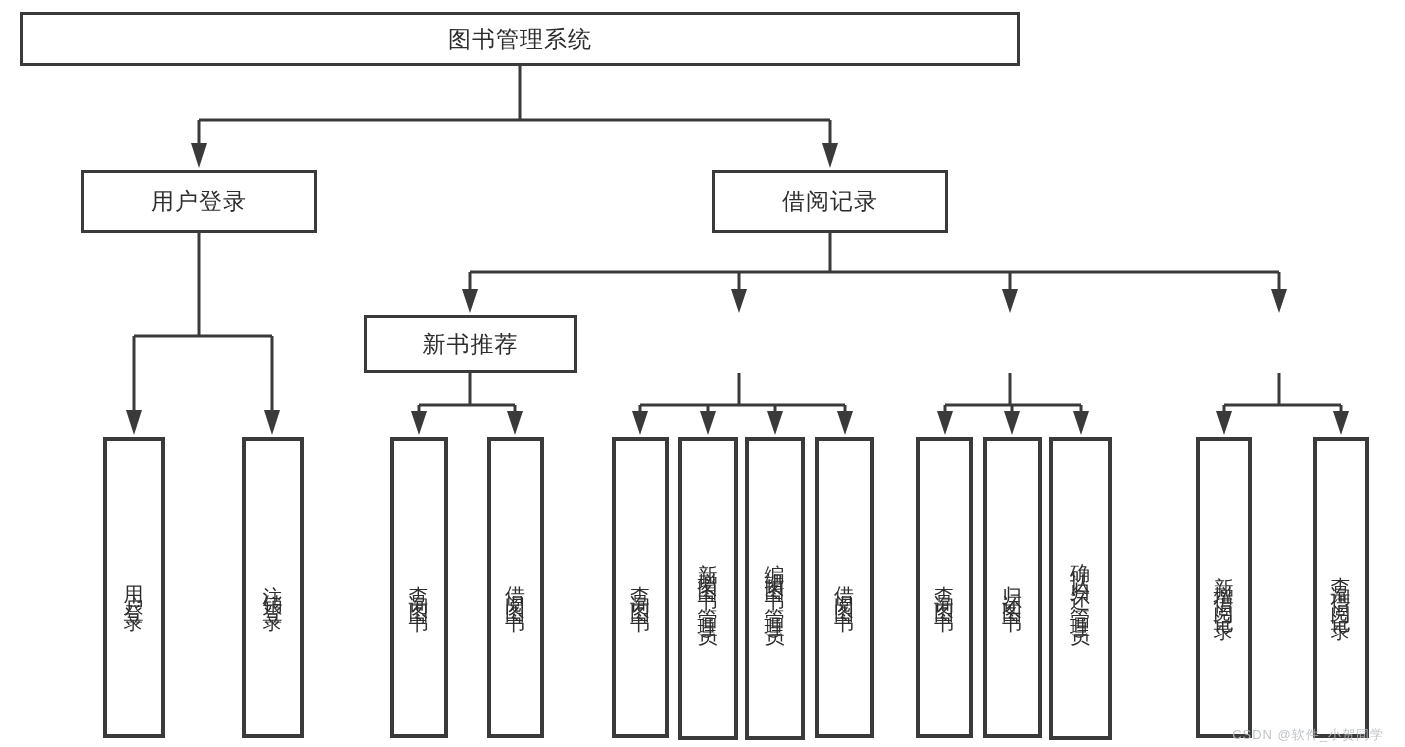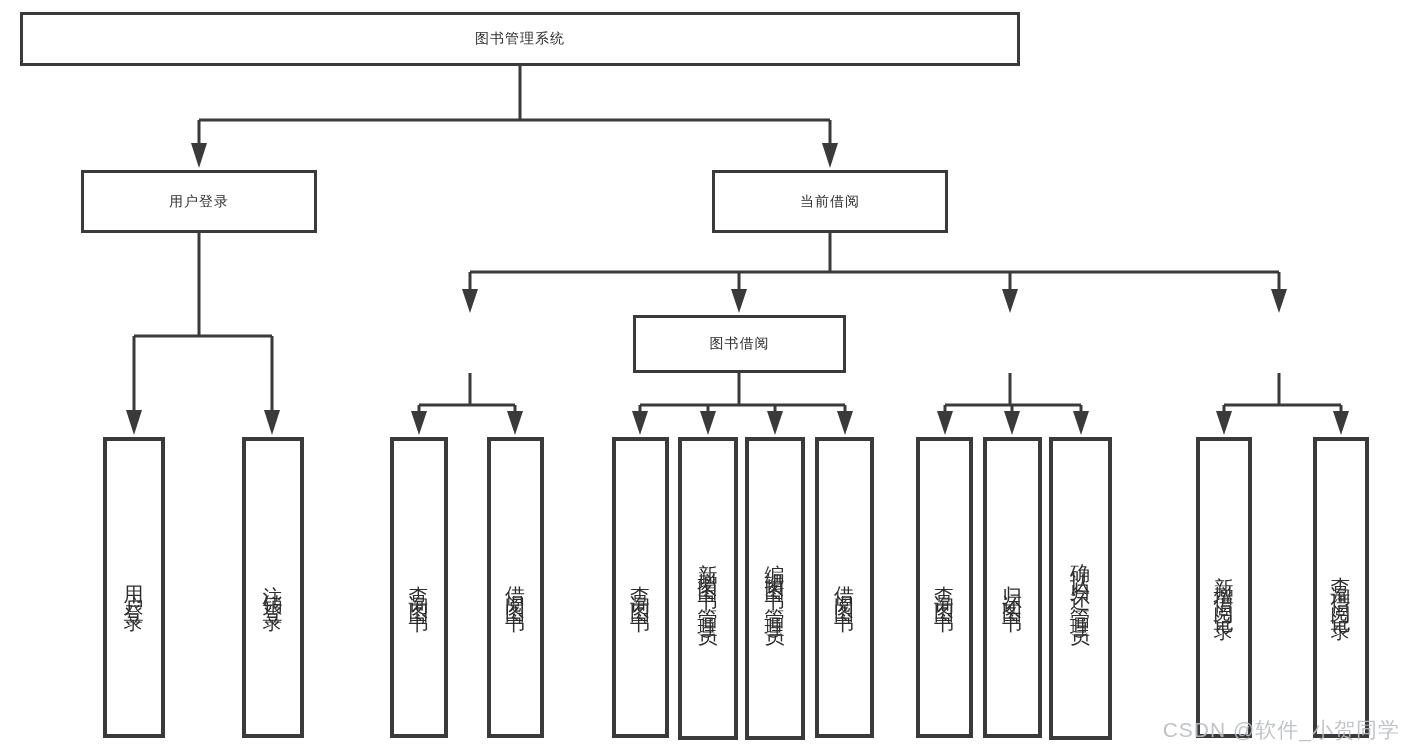--- a/index.html
+++ b/index.html
@@ -29,39 +29,39 @@
   .node {
     position: absolute;
     box-sizing: border-box;
     background: #ffffff;
     border: 3px solid var(--box-border, #3a3a3a);
     display: flex;
     align-items: center;
     justify-content: center;
   }
   .node.h span {
-    font-size: 14px;
+    font-size: 23px;
     letter-spacing: 1px;
     white-space: nowrap;
     text-align: right;
   }
   .node.leaf { border-width: 4px; }
   .node.leaf .vtext {
     writing-mode: vertical-rl;
     text-orientation: mixed;
     font-size: 20px;
     line-height: 1;
     letter-spacing: 9px;
   }
   #watermark {
     position: absolute;
-    right: 5px;
+    right: 21px;
     bottom: 3px;
     z-index: 5;
-    font-size: 21px;
+    font-size: 13px;
     letter-spacing: 1px;
     color: var(--watermark, #b9bdc0);
     opacity: 0.9;
     white-space: nowrap;
   }
 </style>
 </head>
 <body>
 
 <div id="stage">
@@ -103,25 +103,25 @@
   </svg>
 
   <div class="node h" style="left:20px; top:12px; width:1000px; height:54px">
     <span>图书管理系统</span>
   </div>
 
   <div class="node h" style="left:81px; top:170px; width:236px; height:63px">
     <span>用户登录</span>
   </div>
   <div class="node h" style="left:712px; top:170px; width:236px; height:63px">
-    <span>当前借阅</span>
+    <span>借阅记录</span>
   </div>
 
-  <div class="node h" style="left:633px; top:315px; width:213px; height:58px">
-    <span>图书借阅</span>
+  <div class="node h" style="left:364px; top:315px; width:213px; height:58px">
+    <span>新书推荐</span>
   </div>
 
   <div class="node leaf" style="left:103px; top:437px; width:62px; height:301px">
     <span class="vtext">用户登录</span>
   </div>
   <div class="node leaf" style="left:242px; top:437px; width:62px; height:301px">
     <span class="vtext">注销登录</span>
   </div>
 
   <div class="node leaf" style="left:390px; top:437px; width:58px; height:301px">

